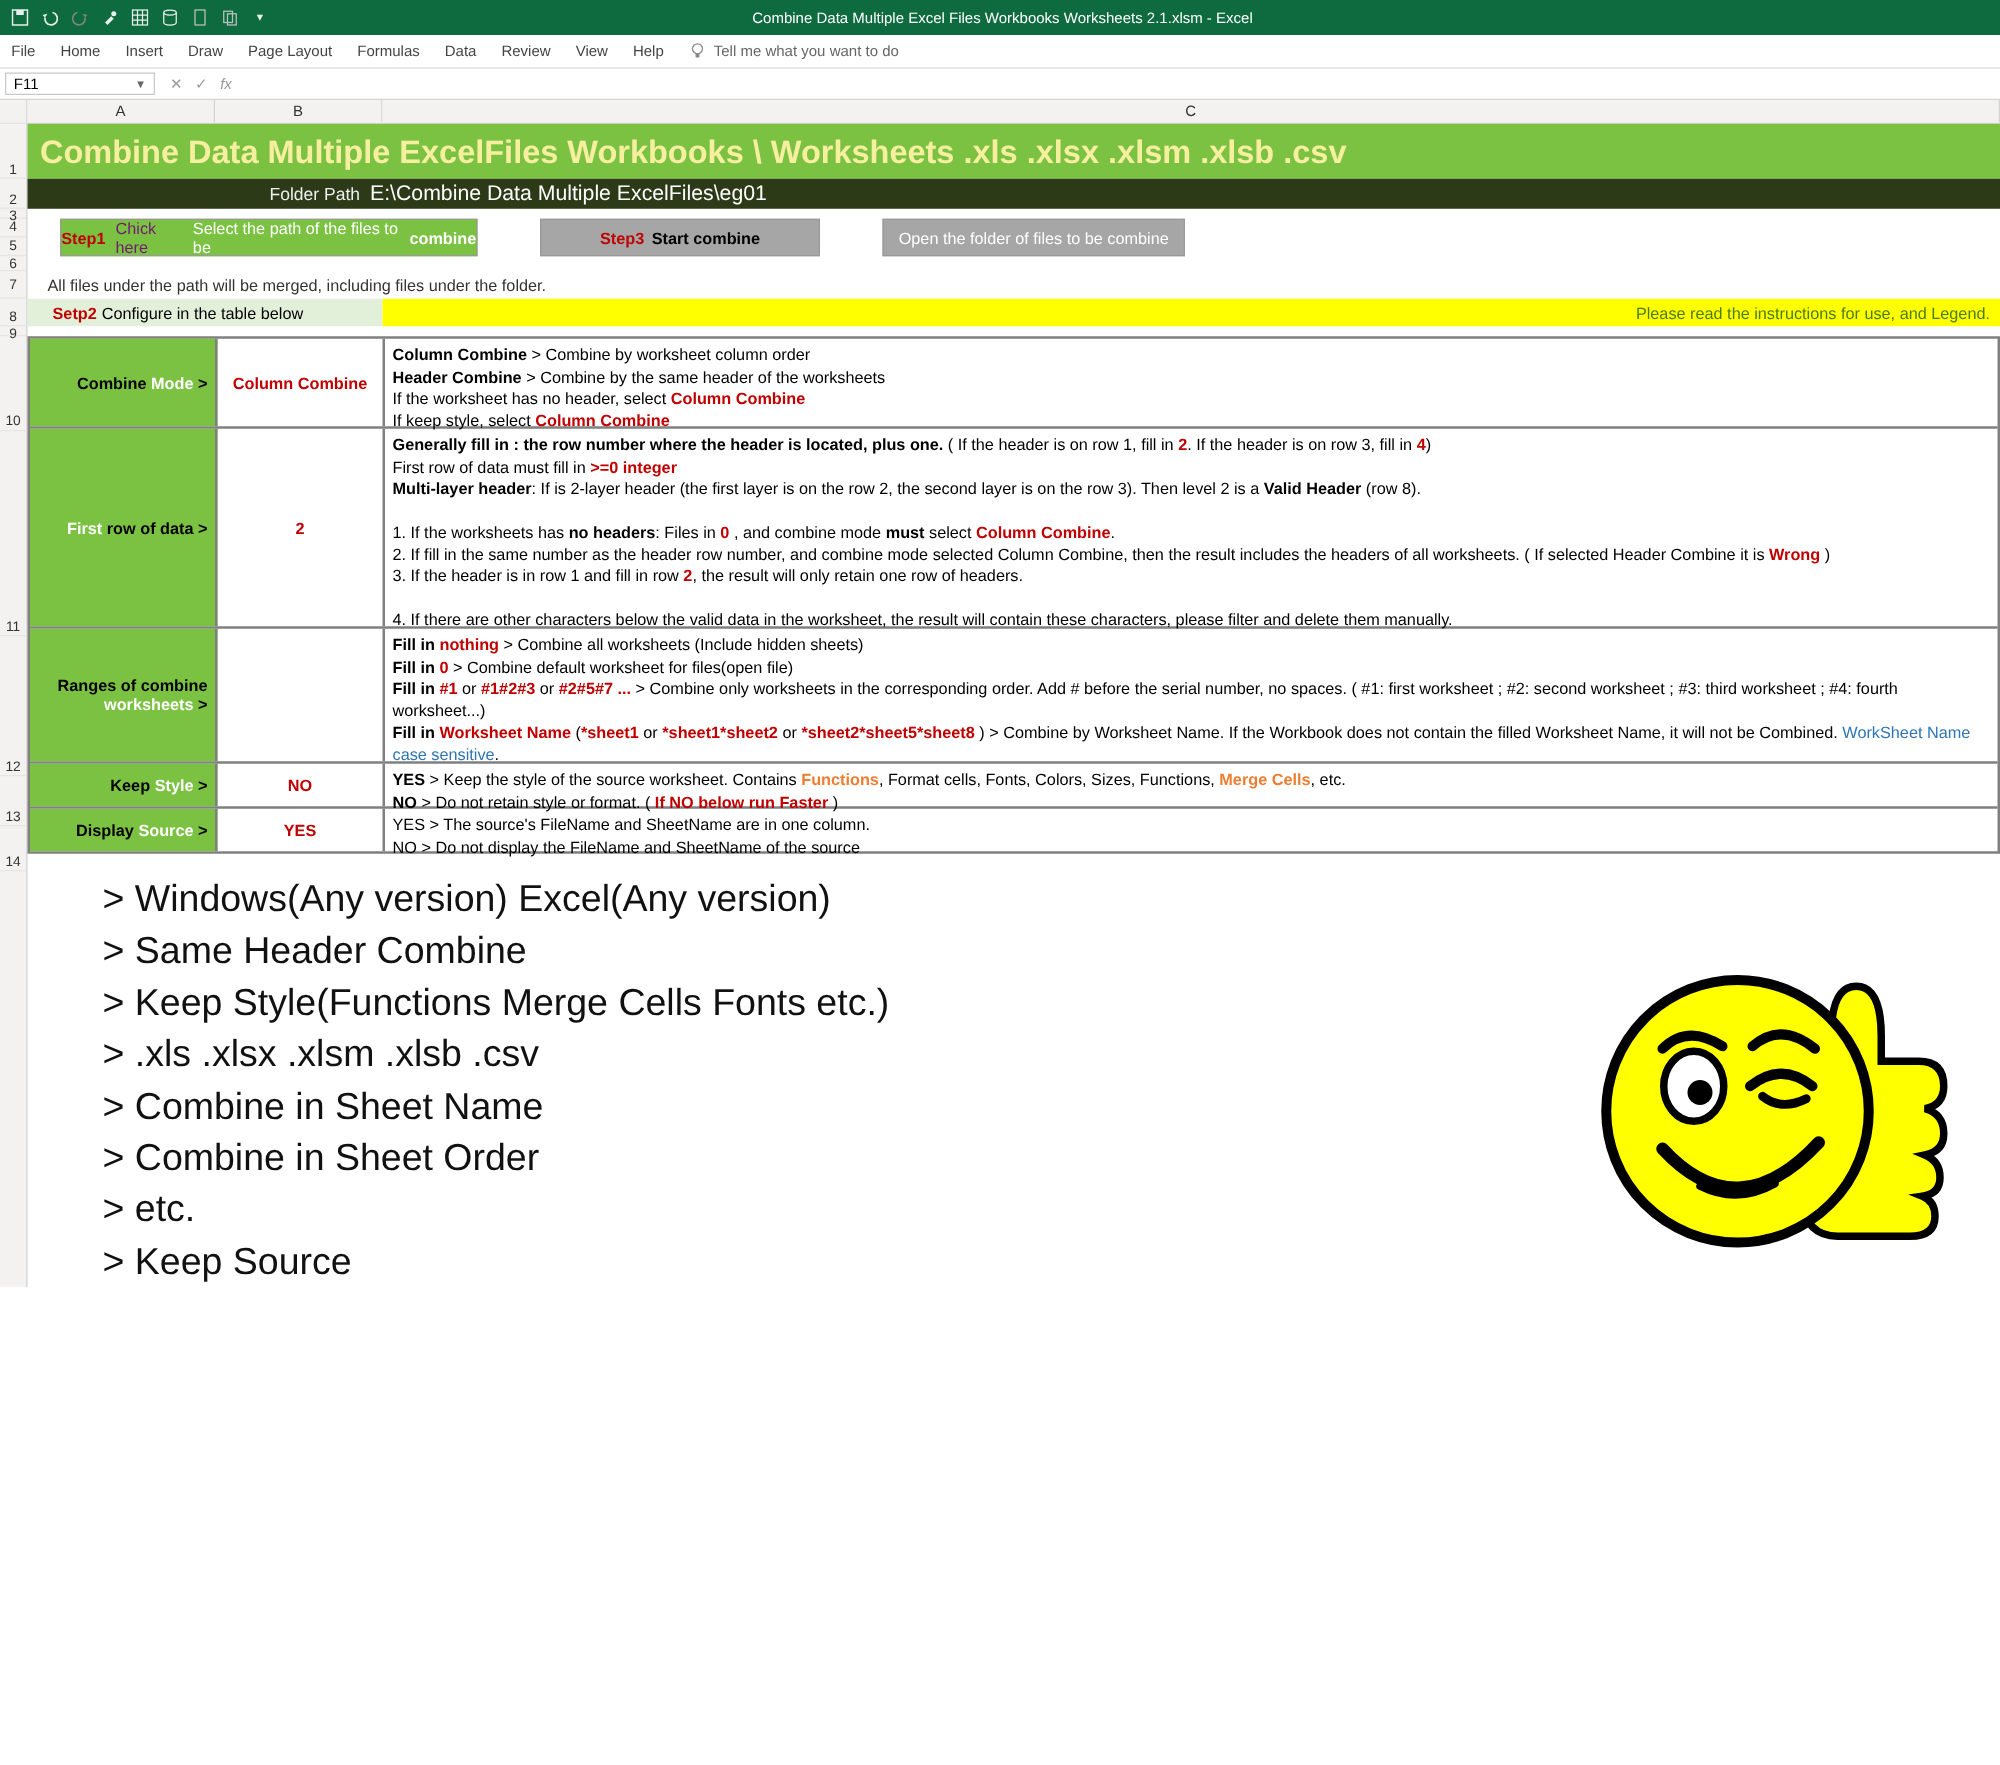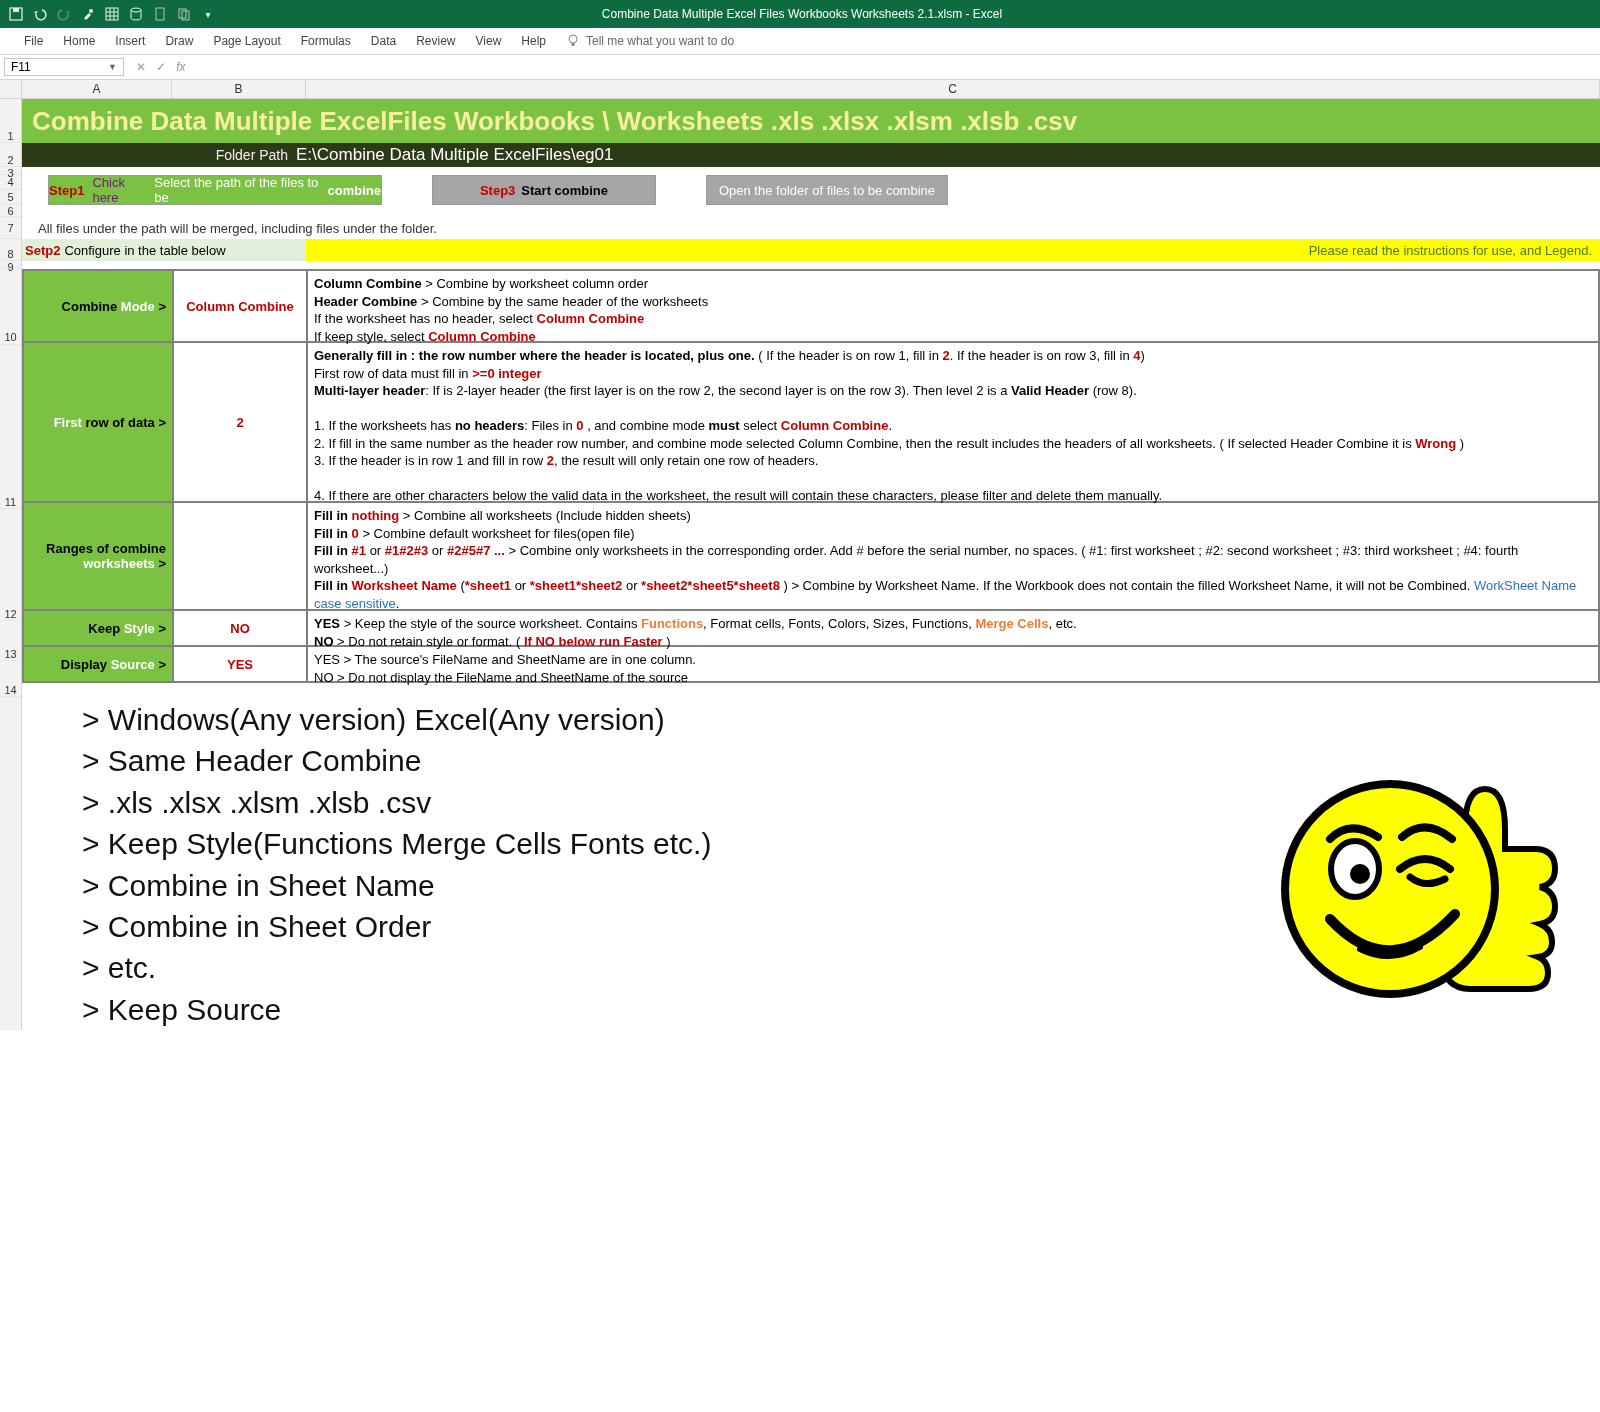--- a/index.html
+++ b/index.html
@@ -5,21 +5,21 @@
 * { box-sizing: border-box; margin: 0; padding: 0; }
 body { font-family: "Segoe UI", Arial, sans-serif; font-size: 13px; background: #fff; }
 
 
 .titlebar { background: #0e6b3f; height: 28px; display: flex; align-items: center; color: #fff; font-size: 12px; }
 .titlebar .qat { display: flex; align-items: center; gap: 8px; padding: 0 8px; }
 .titlebar .qat-icon { width: 16px; height: 16px; display: flex; align-items: center; justify-content: center; opacity: .9; }
 .titlebar .title { flex: 1; text-align: center; font-size: 12px; }
 
 
-.ribbontabs { background: #fff; border-bottom: 1px solid #d4d4d4; display: flex; align-items: center; gap: 20px; padding: 6px 24px; font-size: 12px; color: #444; }
+.ribbontabs { background: #fff; border-bottom: 1px solid #d4d4d4; display: flex; align-items: center; gap: 20px; padding: 6px 9px; font-size: 12px; color: #444; }
 .ribbontabs .tab { cursor: pointer; }
 .ribbontabs .tell { display: flex; align-items: center; gap: 6px; color: #666; }
 .bulb { width: 14px; height: 14px; }
 
 
 .fxbar { display: flex; align-items: center; border-bottom: 1px solid #d4d4d4; background: #fff; }
 .namebox { width: 120px; border: 1px solid #c8c8c8; margin: 3px 4px; padding: 1px 6px; font-size: 12px; background: #fff; display: flex; justify-content: space-between; align-items: center; }
 .namebox .dd { color: #666; font-size: 9px; }
 .fxctl { display: flex; align-items: center; gap: 10px; padding: 0 8px; color: #999; font-size: 12px; }
 .fxinput { flex: 1; border: none; padding: 3px 6px; font-size: 12px; }
@@ -53,21 +53,21 @@
 .btn1 .emph { font-weight: bold; }
 .btn3 { background: #a6a6a6; color: #000; width: 224px; }
 .btn3 .s3 { color: #c00000; font-weight: bold; margin-right: 6px; }
 .btn3 .sc { font-weight: bold; }
 .btnopen { background: #a6a6a6; color: #fff; width: 242px; }
 
 .noterow { padding: 4px 0 4px 16px; font-size: 13px; color: #333; }
 
 
 .step2row { display: flex; height: 22px; }
-.step2left { width: 284px; background: #e2f0d9; display: flex; align-items: center; padding-left: 3px; font-size: 13px; }
+.step2left { width: 284px; background: #e2f0d9; display: flex; align-items: center; padding-left: 20px; font-size: 13px; }
 .step2left .s2 { color: #c00000; font-weight: bold; margin-right: 4px; }
 .step2right { flex: 1; background: #ffff00; color: #4d7c0f; display: flex; align-items: center; justify-content: flex-end; padding-right: 8px; font-size: 13px; }
 .thinrow { height: 8px; }
 
 
 .cfg { border: 2px solid #808080; }
 .cfgrow { display: flex; border-bottom: 2px solid #808080; }
 .cfgrow:last-child { border-bottom: none; }
 .cfglabel { width: 150px; background: #7cc242; color: #000; display: flex; align-items: center; justify-content: flex-end; padding: 4px 6px; font-size: 13px; font-weight: bold; border-right: 2px solid #808080; }
 .cfglabel .wh { color: #fff; font-weight: bold; }
@@ -305,22 +305,22 @@
           <div>NO &gt; Do not display the FileName and SheetName of the source</div>
         </div>
       </div>
 
     </div>
 
     <div class="promo">
       <div class="promo-text">
         <div>&gt; Windows(Any version)   Excel(Any version)</div>
         <div>&gt; Same Header Combine</div>
+        <div>&gt; Keep Style(Functions Merge Cells  Fonts etc.)</div>
         <div>&gt; .xls .xlsx .xlsm .xlsb .csv</div>
-        <div>&gt; Keep Style(Functions Merge Cells  Fonts etc.)</div>
         <div>&gt; Combine in Sheet Name</div>
         <div>&gt; Combine in Sheet Order</div>
         <div>&gt; etc.</div>
         <div>&gt; Keep  Source</div>
       </div>
       <div class="smiley-wrap">
         <svg width="300" height="300" viewBox="0 0 300 300">
 
           <g stroke="#000" stroke-width="6" fill="#ffff00">
             <path d="M205 130 Q205 90 225 90 Q245 90 245 130 L245 150 L275 150 Q295 150 295 170 Q295 185 280 188 Q295 192 295 208 Q295 222 280 225 Q292 230 292 243 Q292 256 278 258 Q288 262 288 274 Q288 290 268 290 L210 290 Q185 290 180 260 L180 180 Q180 150 205 130 Z"></path>

